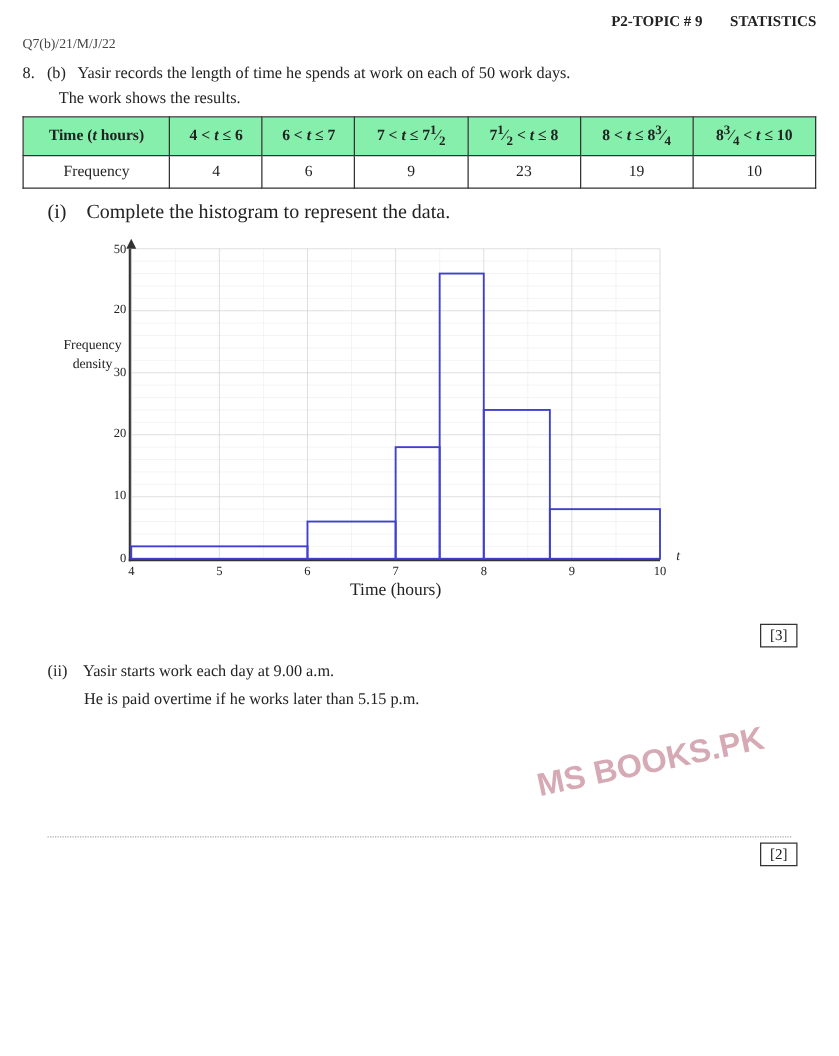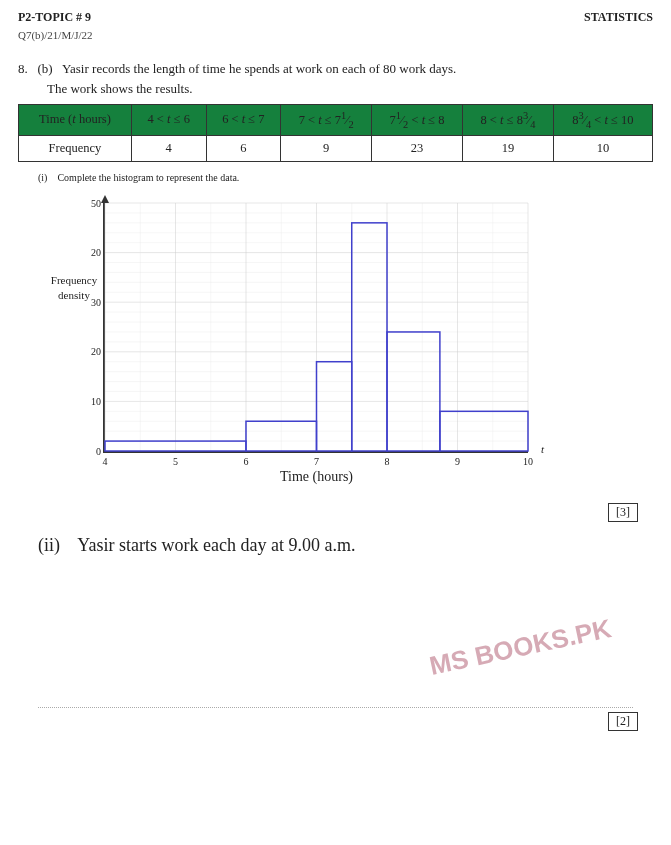--- a/index.html
+++ b/index.html
@@ -8,30 +8,31 @@
       min-height: 845px;
       background: #fff;
       font-family: 'Times New Roman', Times, serif;
       font-size: 13px;
       color: #222;
       padding: 10px 18px;
     }
 
     .header-row {
       display: flex;
-      justify-content: space-between;
+      justify-content: flex-end;
       font-weight: bold;
       font-size: 12px;
       margin-bottom: 4px;
+      gap: 22px;
     }
 
     .question-meta {
       font-size: 11px;
       color: #444;
-      margin-bottom: 18px;
+      margin-bottom: 7px;
     }
 
     .question-text {
       font-size: 13px;
       margin-bottom: 6px;
       line-height: 1.5;
     }
 
     .data-table {
       border-collapse: collapse;
@@ -39,27 +40,27 @@
       font-size: 12.5px;
     }
 
     .data-table th, .data-table td {
       border: 1px solid #333;
       padding: 5px 7px;
       text-align: center;
     }
 
     .data-table th {
-      font-weight: normal;
-      background: #15803d;
+      font-weight: bold;
+      background: #86efac;
     }
 
     .sub-question {
       margin: 10px 0 8px 20px;
-      font-size: 10px;
+      font-size: 16px;
       font-family: Liberation Serif, serif;
     }
 
     .chart-area {
       margin: 10px auto 10px 30px;
       position: relative;
       width: 490px;
       height: 300px;
     }
 
@@ -70,42 +71,42 @@
       right: 10px;
       bottom: 40px;
       border-left: 2px solid #333;
       border-bottom: 2px solid #333;
       background: #fff;
       overflow: visible;
     }
 
     .part-ii {
       margin: 8px 0 0 20px;
-      font-size: 18px;
+      font-size: 13px;
       line-height: 1.7;
     }
   </style>
 </head>
 <body>
 
 <div class="header-row">
   <span>P2-TOPIC # 9</span>
   <span>STATISTICS</span>
 </div>
 
 <div class="question-meta">
   <span>Q7(b)/21/M/J/22</span>
 </div>
 
 <div class="question-text">
   <span>8.</span>
   &nbsp;
   <span>(b)</span>
   &nbsp;
-  <span>Yasir records the length of time he spends at work on each of 80 work days.</span><br>
+  <span>Yasir records the length of time he spends at work on each of 50 work days.</span><br>
   &nbsp;&nbsp;&nbsp;&nbsp;&nbsp;&nbsp;&nbsp;&nbsp;
   <span>The work shows the results.</span>
 </div>
 
 <table class="data-table">
   <tbody>
       <tr>
     <th>Time (<i>t</i> hours)</th>
     <th>4 &lt; <i>t</i> ≤ 6</th>
     <th>6 &lt; <i>t</i> ≤ 7</th>
@@ -231,20 +232,21 @@
 
 <div style="display:flex;justify-content:flex-end;padding-right:15px;margin-top:4px;">
   <span style="border:1.5px solid #333;padding:1px 7px;font-size:12px;">[3]</span>
 </div>
 
 <div class="part-ii">
   <span>(ii)</span>
   &nbsp;&nbsp;
   <span>Yasir starts work each day at 9.00 a.m.</span><br>
   &nbsp;&nbsp;&nbsp;&nbsp;&nbsp;&nbsp;&nbsp;&nbsp;
+  <span>He is paid overtime if he works later than 5.15 p.m.</span>
   <br><br>
   &nbsp;&nbsp;&nbsp;&nbsp;&nbsp;&nbsp;&nbsp;&nbsp;
 </div>
 
 <div style="position:relative;margin-top:10px;">
   <div style="position:absolute;right:40px;top:-30px;font-size:26px;font-weight:bold;color:rgba(180,100,120,0.55);transform:rotate(-12deg);font-family:Arial,sans-serif;z-index:10;">MS BOOKS.PK</div>
 </div>
 
 <div style="margin: 55px 20px 4px 20px;border-bottom:1px dotted #aaa;"></div>
 

